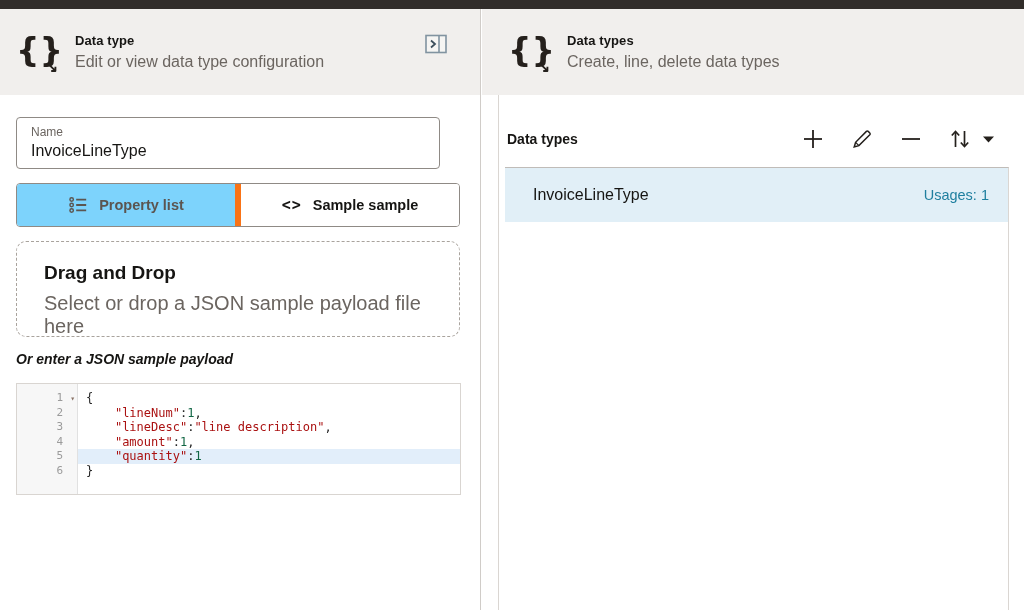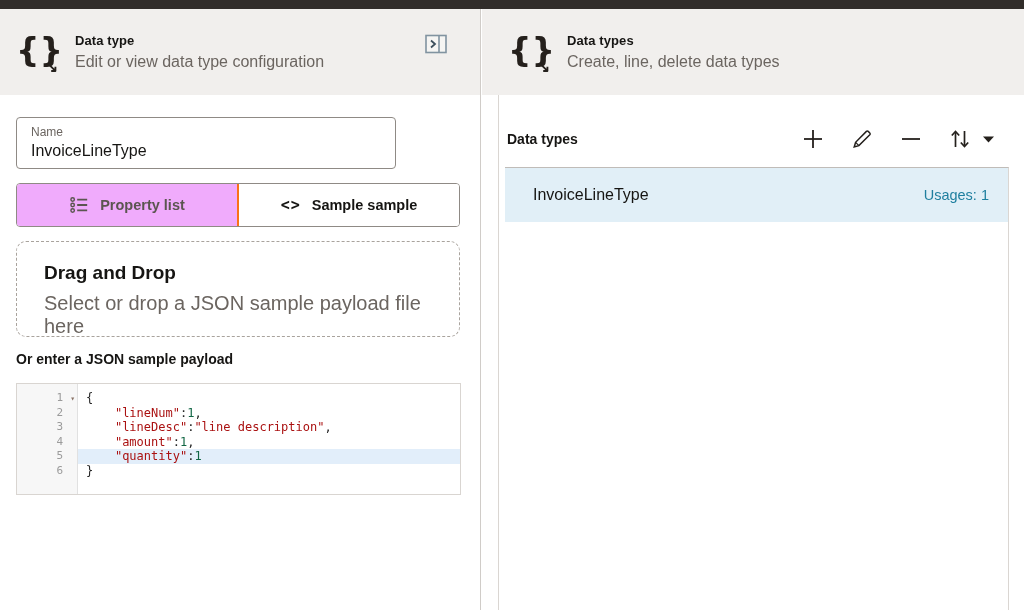--- a/index.html
+++ b/index.html
@@ -23,35 +23,35 @@
 
   .header-text { margin-left:17px; }
   .panel-title { font-size:13px; font-weight:700; color:#161513; letter-spacing:.1px; }
   .panel-subtitle { font-size:16px; color:#6b6560; margin-top:5px; }
 
   .expand-btn { position:absolute; right:32px; top:23px; width:24px; height:24px; cursor:pointer; background:none; border:none; }
 
   
   .panel-body { padding:22px 0 0 16px; }
 
-  .name-field { width:380px; height:52px; border:1px solid #8f8a85; border-radius:4px; background:#fff; padding:7px 0 0 14px; }
+  .name-field { width:424px; height:52px; border:1px solid #8f8a85; border-radius:4px; background:#fff; padding:7px 0 0 14px; }
   .name-label { font-size:12px; color:#6b6560; }
   .name-value { font-size:16px; color:#161513; margin-top:3px; }
 
   .tabs { margin-top:14px; width:444px; height:44px; display:flex; border:1px solid #8f8a85; border-radius:4px; overflow:hidden; background:#fff; }
   .tab { flex:1; display:flex; align-items:center; justify-content:center; gap:11px; font-size:14.5px; cursor:pointer; }
-  .tab.inactive { background:#f0abfc; color:#5b5550; font-weight:600; border-right:2px solid #f97316; }
+  .tab.inactive { background:#7dd3fc; color:#5b5550; font-weight:600; border-right:6px solid #f97316; }
   .tab.active { background:#fff; color:#161513; font-weight:700; }
   .code-glyph { font-weight:700; font-size:15px; letter-spacing:1px; font-family:"DejaVu Sans Mono", monospace; }
 
   .dropzone { margin-top:14px; width:444px; height:96px; border:1px dashed #a9a39d; border-radius:10px; padding:20px 0 0 27px; cursor:pointer; background:#fff; }
   .dz-title { font-size:19px; font-weight:700; color:#161513; }
   .dz-sub { font-size:20px; color:#6b6560; margin-top:8px; }
 
-  .json-label { margin-top:14px; font-size:14px; font-weight:700; color:#161513; }
+  .json-label { margin-top:14px; font-size:14px; font-weight:700; color:#161513;font-style:italic; }
 
   
   .editor { margin-top:16px; width:445px; height:112px; border:1px solid #d9d5d1; position:relative; background:#fff;
             font-family:"DejaVu Sans Mono","Liberation Mono",monospace; font-size:12px; }
   .gutter-bg { position:absolute; left:0; top:0; bottom:0; width:61px; background:#f7f7f7; border-right:1px solid #e1e1e1; }
   .ed-lines { position:relative; padding-top:7px; }
   .ed-line { display:flex; height:14.5px; line-height:14.5px; }
   .ed-gutter { width:61px; flex:none; text-align:right; padding-right:15px; color:#9b9b9b; font-size:11px; position:relative; }
   .fold-arrow { position:absolute; right:3px; top:1px; font-size:8px; color:#8a7367; }
   .ed-code { flex:1; white-space:pre; color:#262626; padding-left:8px; }

